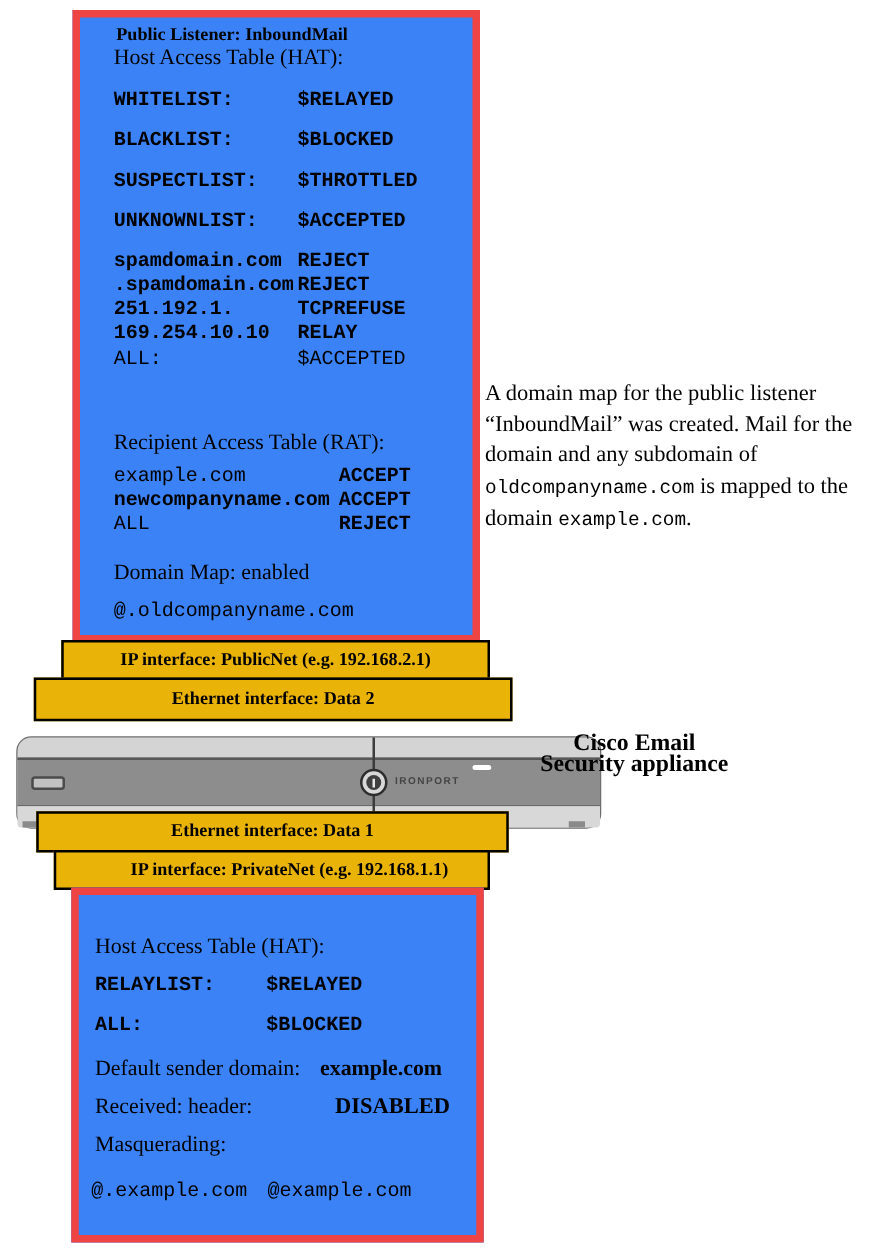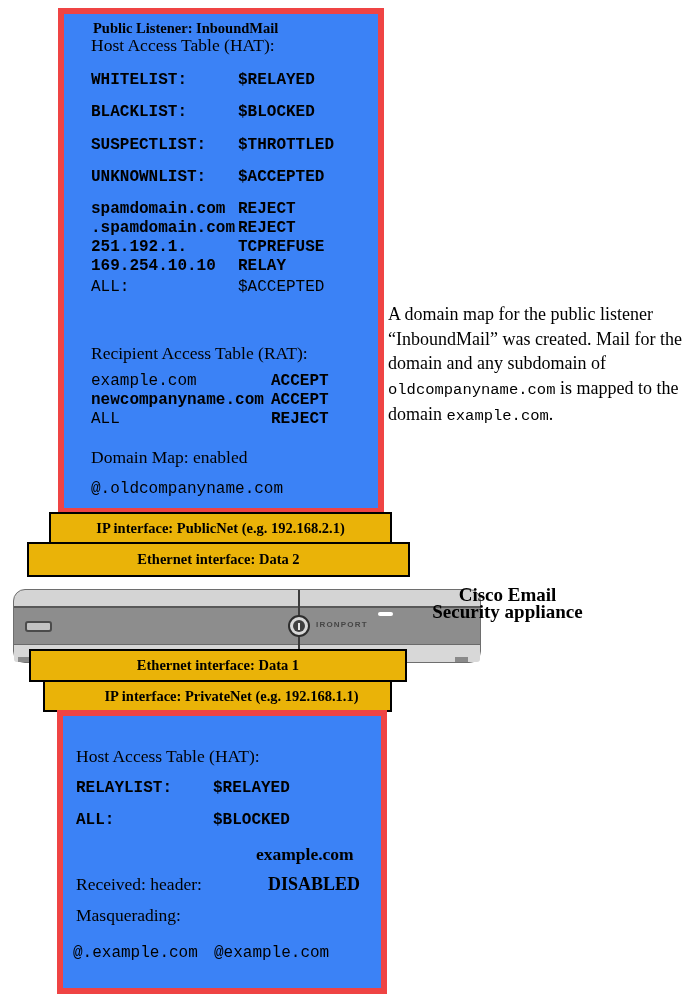--- a/index.html
+++ b/index.html
@@ -245,20 +245,21 @@
     <div class="mono-row b" style="top:64px;">
       <span class="c-pl-label">RELAYLIST:</span>
       <span class="c-pl-val">$RELAYED</span>
     </div>
     <div class="mono-row b" style="top:96px;">
       <span class="c-pl-label">ALL:</span>
       <span class="c-pl-val">$BLOCKED</span>
     </div>
 
     <div style="position:absolute;top:128px;left:0;right:0;height:20px;">
+      <span class="sd-label">Default sender domain:</span>
       <span class="sd-value" style="left:193px;font-size:17.5px;">example.com</span>
     </div>
 
     <div style="position:absolute;top:158px;left:0;right:0;height:20px;">
       <span class="sd-label">Received: header:</span>
       <span class="sd-value" style="left:205px;font-size:18px;">DISABLED</span>
     </div>
 
     <div class="serif-head" style="left:13px;top:190px;">Masquerading:</div>
 

